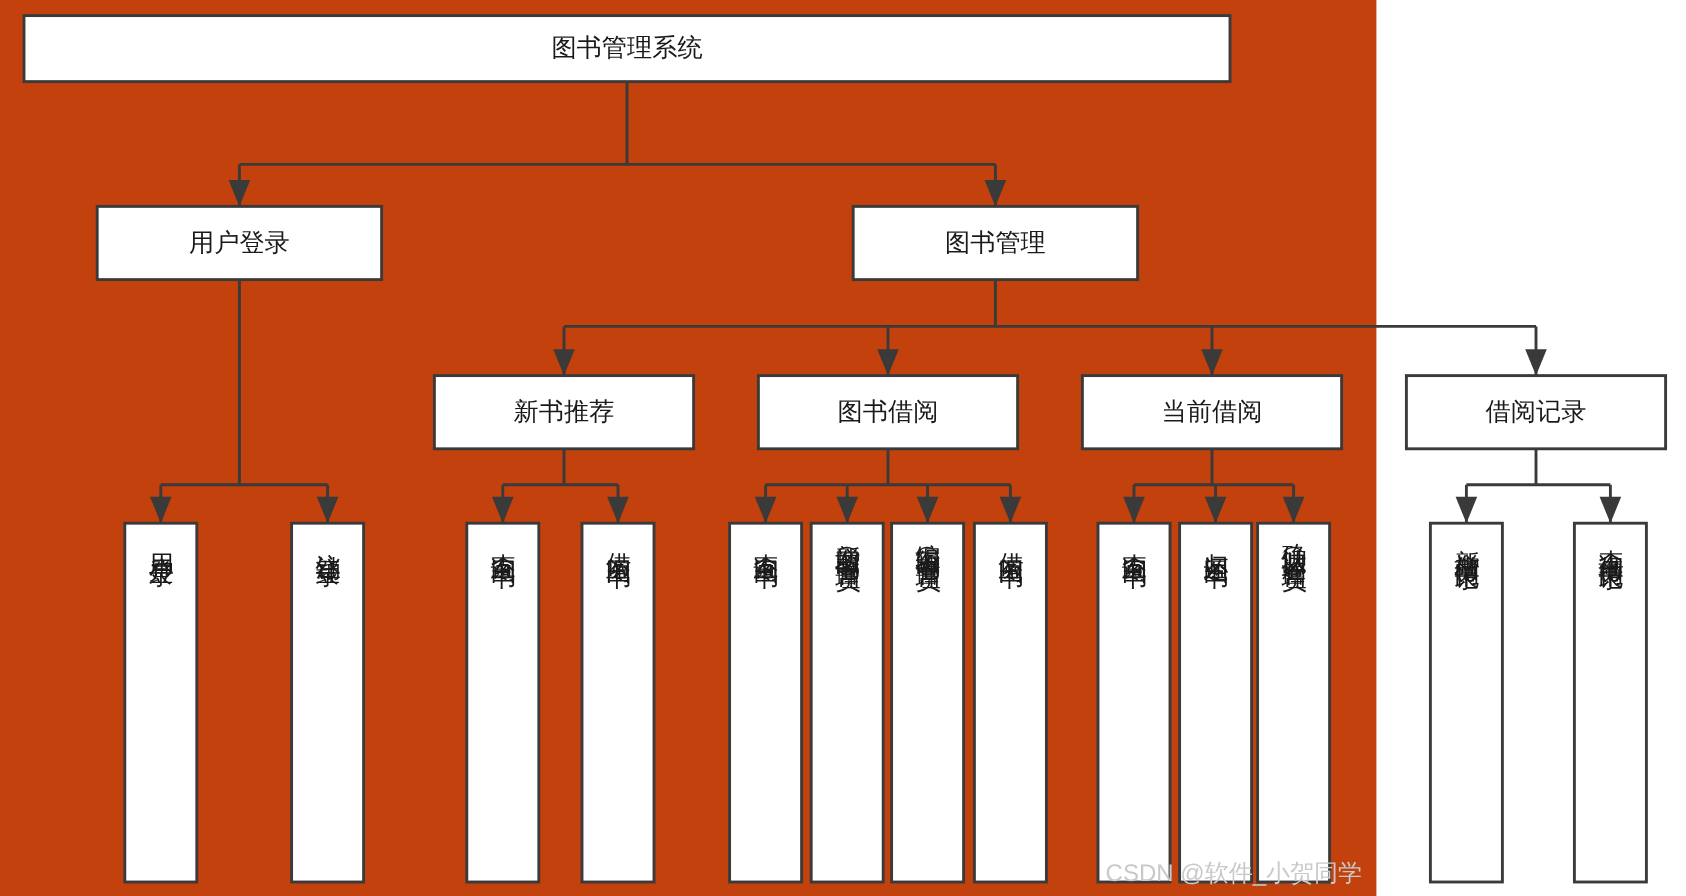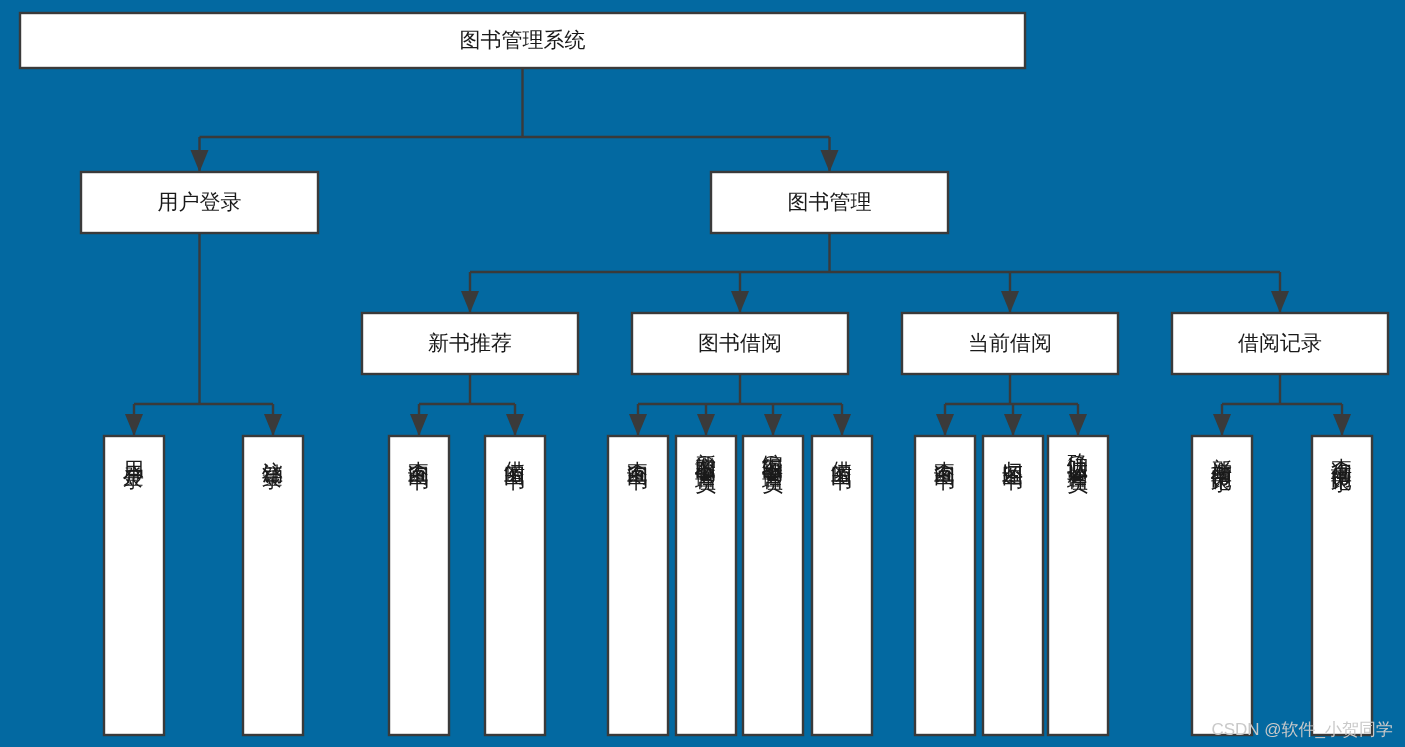--- a/index.html
+++ b/index.html
@@ -8,23 +8,23 @@
     background: #ffffff;
   }
   body {
     width: 1405px;
     height: 747px;
     font-family: "Liberation Sans", sans-serif;
     overflow: hidden;
   }
   #diagram-root {
     position: relative;
-    width: 1405px;
+    width: 1147px;
     height: 747px;
-    background: #0369a1;
+    background: #c2410c;
   }
   svg.flow {
     position: absolute;
     left: 0;
     top: 0;
     width: 1405px;
     height: 747px;
     display: block;
   }
   .node-box {
@@ -56,21 +56,21 @@
     letter-spacing: 3px;
     writing-mode: vertical-rl;
     text-orientation: upright;
     text-anchor: middle;
   }
   .watermark {
     position: absolute;
     right: 12px;
     bottom: 6px;
     font-family: "Liberation Sans", sans-serif;
-    font-size: 17px;
+    font-size: 20px;
     color: #c9c9c9;
     white-space: nowrap;
     pointer-events: none;
     user-select: none;
   }
 </style>
 </head>
 <body>
 
 <div id="diagram-root">

